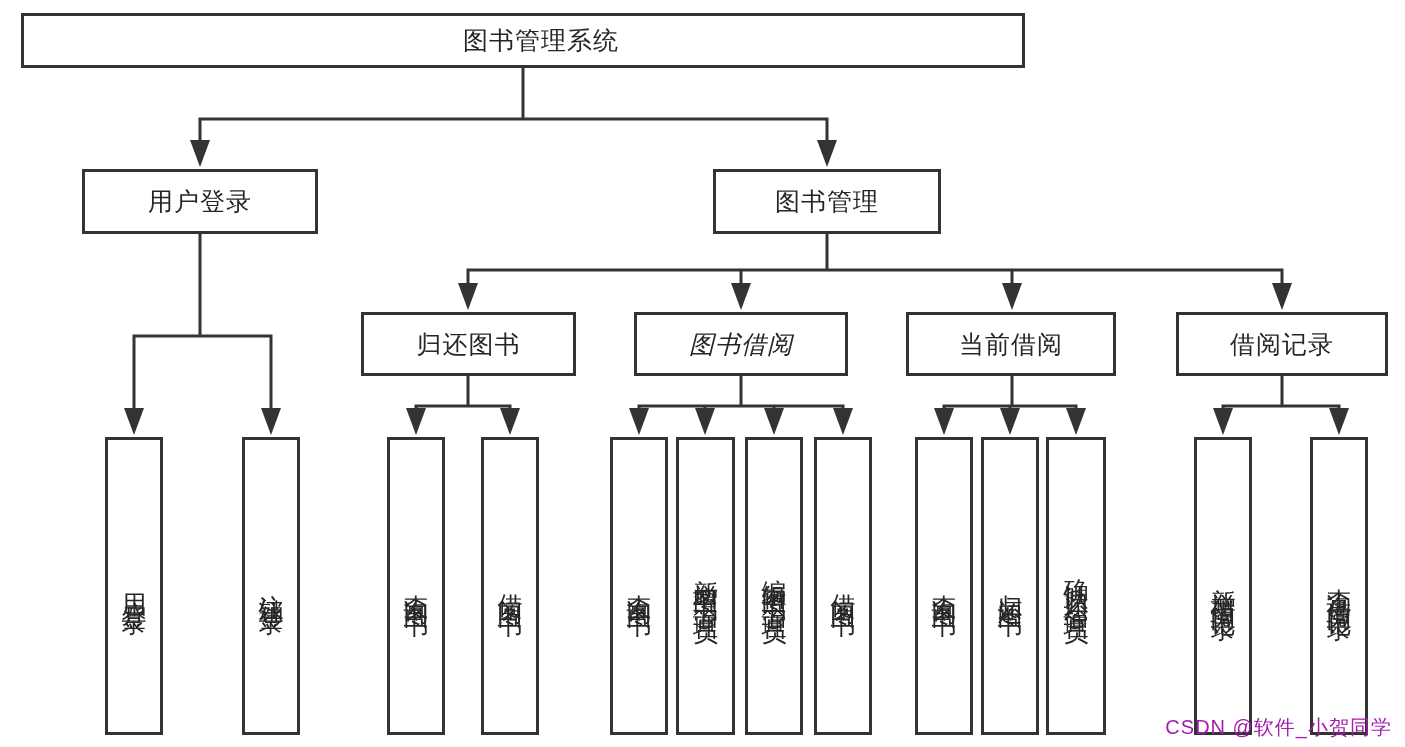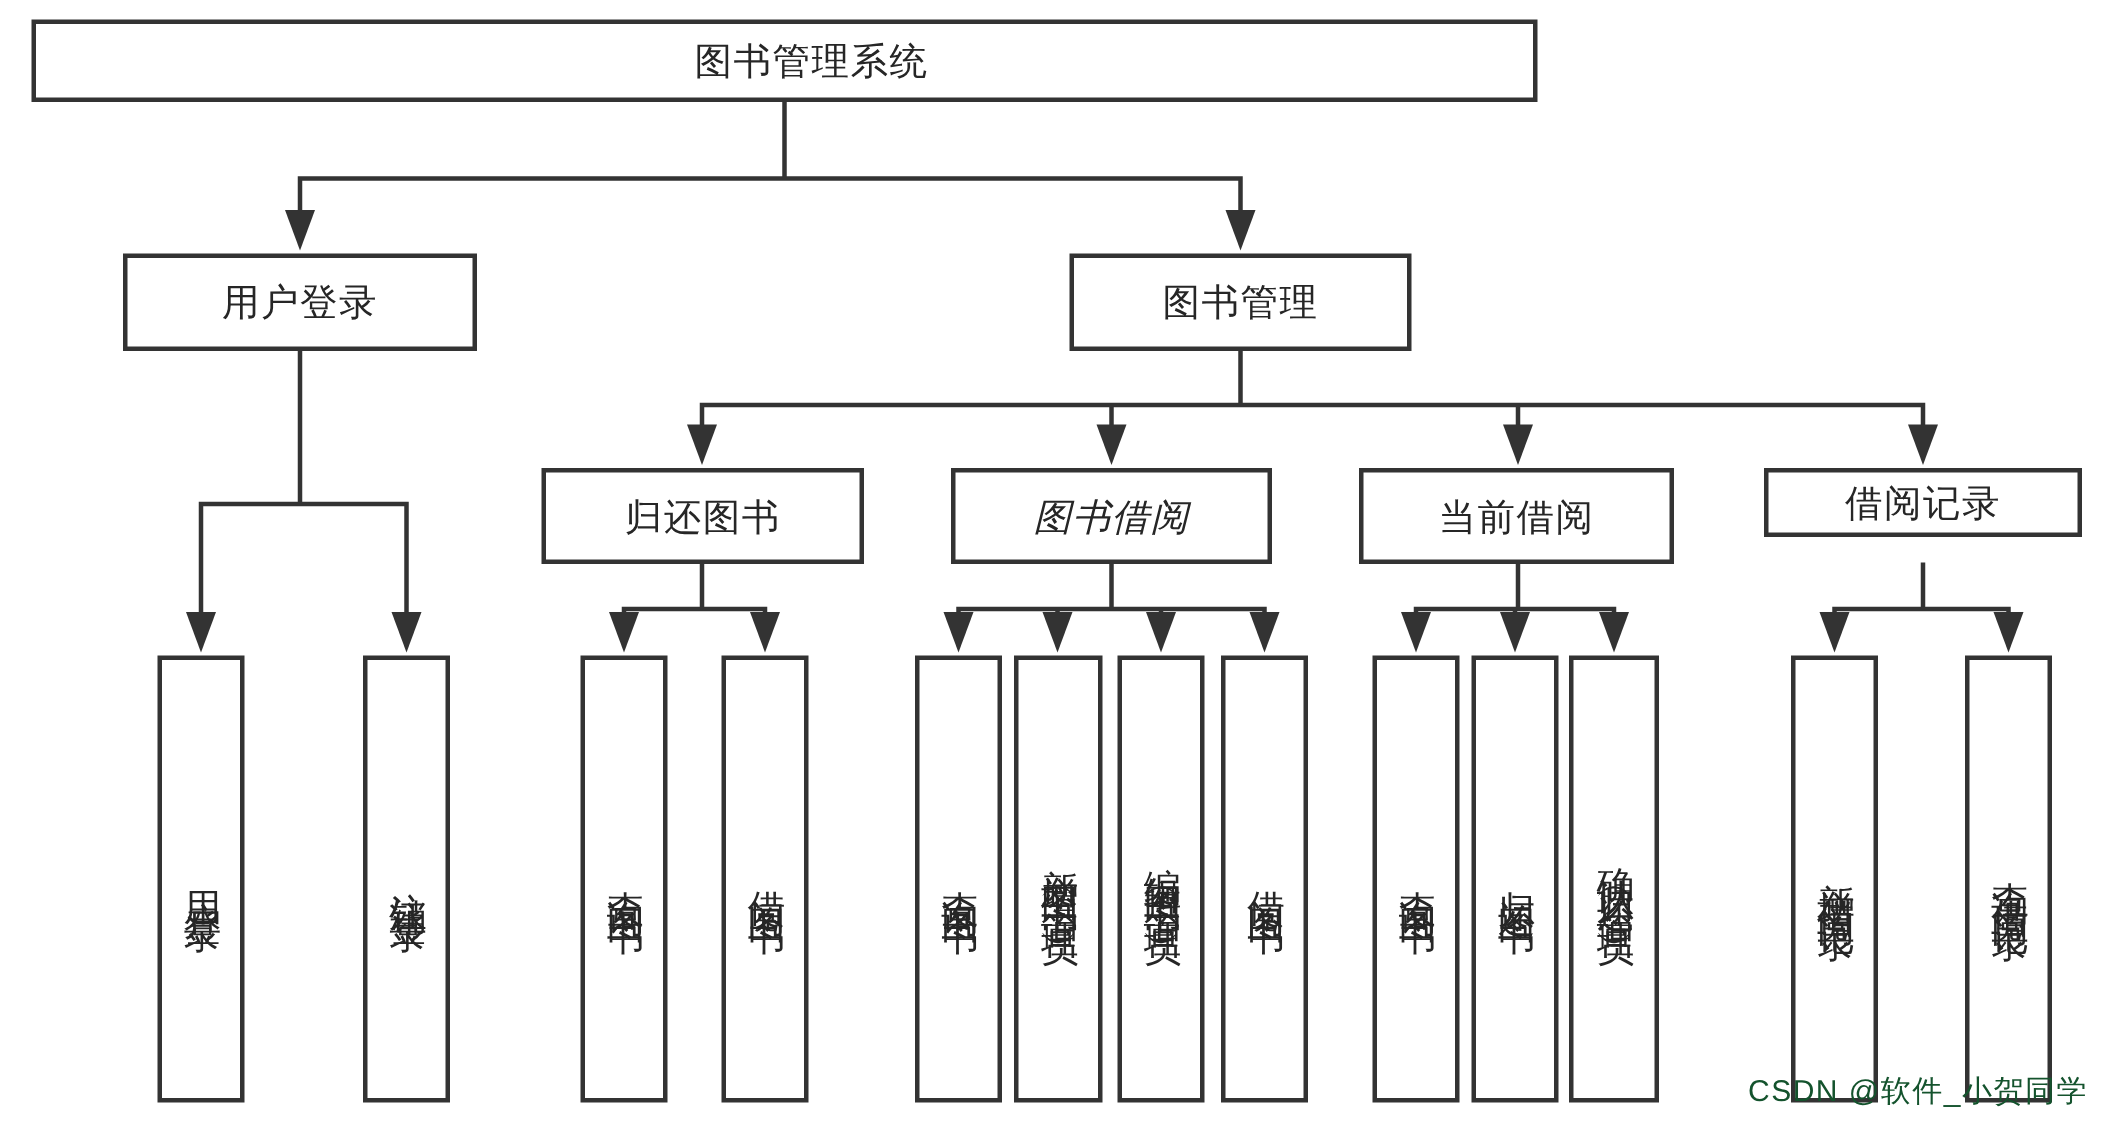--- a/index.html
+++ b/index.html
@@ -38,33 +38,33 @@
     font-size: 25px;
     letter-spacing: 6px;
     line-height: 1;
   }
   .watermark {
     position: absolute;
     right: 13px;
     bottom: 6px;
     font-size: 20px;
     letter-spacing: 1px;
-    color: #14532d;
+    color: #a21caf;
     z-index: 3;
     white-space: nowrap;
     text-align: center;
   }
   
   #n-root { left: 21px;  top: 13px;  width: 1004px; height: 55px; padding-left: 36px; }
   #n-l2-0 { left: 82px;  top: 169px; width: 236px;  height: 65px; }
   #n-l2-1 { left: 713px; top: 169px; width: 228px;  height: 65px; }
   #n-l3-0 { left: 361px;  top: 312px; width: 215px; height: 64px; }
   #n-l3-1 { left: 634px;  top: 312px; width: 214px; height: 64px; font-style: italic; }
   #n-l3-2 { left: 906px;  top: 312px; width: 210px; height: 64px; }
-  #n-l3-3 { left: 1176px; top: 312px; width: 212px; height: 46px; }
+  #n-l3-3 { left: 1176px; top: 312px; width: 212px; height: 64px; }
   .leaf { top: 437px; height: 298px; width: 58px; }
   #lf-0  { left: 105px; }
   #lf-1  { left: 242px; }
   #lf-2  { left: 387px; }
   #lf-3  { left: 481px; }
   #lf-4  { left: 610px; }
   #lf-5  { left: 676px; width: 59px; }
   #lf-6  { left: 745px; }
   #lf-7  { left: 814px; }
   #lf-8  { left: 915px; }

